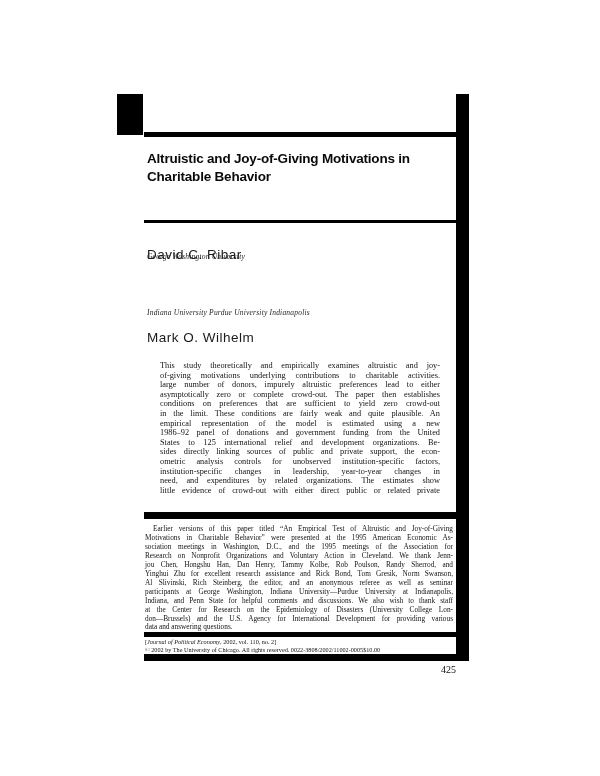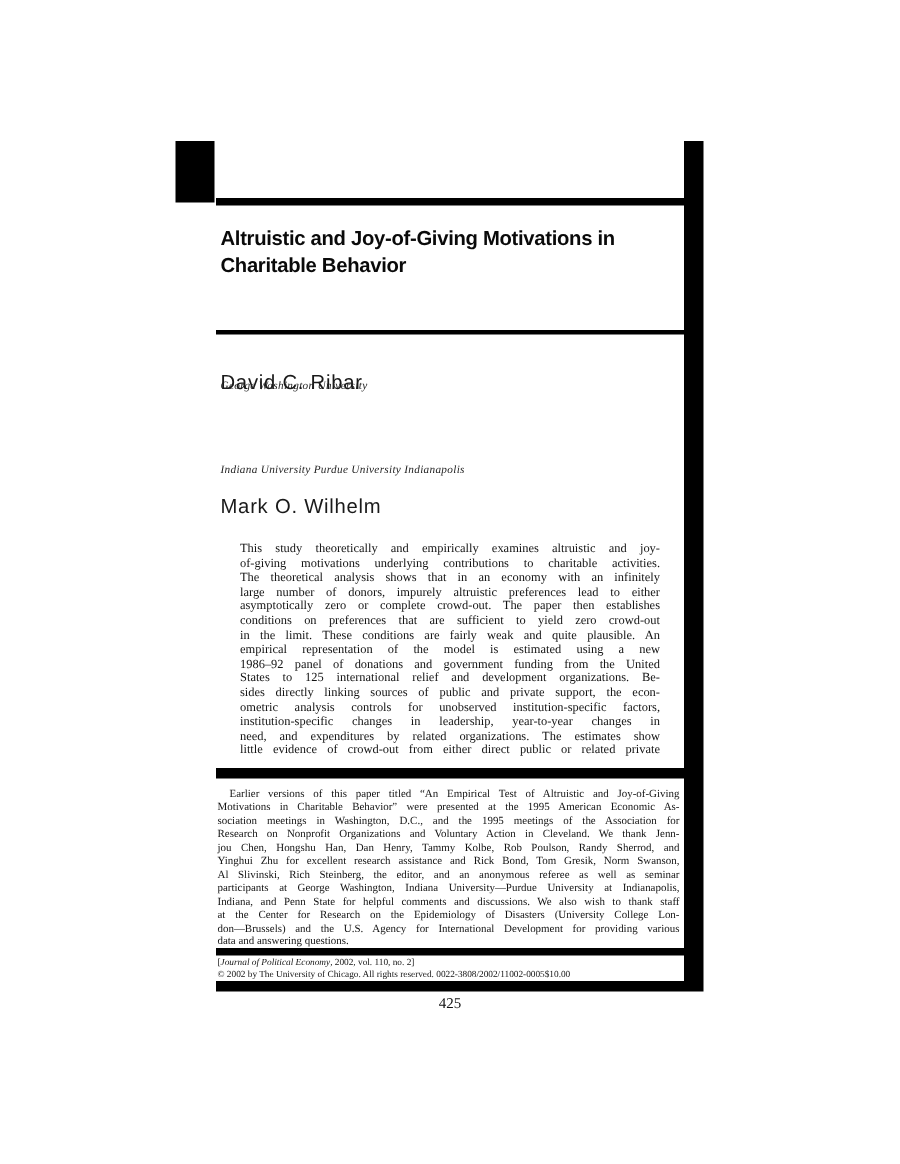--- a/index.html
+++ b/index.html
@@ -63,21 +63,21 @@
   }
 
   .citation {
     left: 145px; top: 638px; width: 306px;
     font-size: 6.2px; line-height: 7.5px;
   }
   .citation .journal-name { font-style: italic; }
 
   .page-number {
     left: 144px; top: 664px; width: 312px;
-    text-align: center; font-size: 10px; color: #0f0f0f;
+    text-align: right; font-size: 10px; color: #0f0f0f;
   }
 </style>
 </head>
 <body>
 
 <div class="abs bar scan-square"></div>
 <div class="abs bar right-bar"></div>
 
 <div class="abs bar rule-title"></div>
 <div class="abs bar rule-authors"></div>
@@ -91,33 +91,32 @@
   </div>
 
 <div class="abs author-name a1">David C. Ribar</div>
 <div class="abs author-aff a1">George Washington University</div>
 <div class="abs author-name a2">Mark O. Wilhelm</div>
 <div class="abs author-aff a2">Indiana University Purdue University Indianapolis</div>
 
 <div class="abs abstract">
     <div>This study theoretically and empirically examines altruistic and joy-</div>
     <div>of-giving motivations underlying contributions to charitable activities.</div>
-    <div>The theoretical analysis shows that in an economy with an infinitely</div>
     <div>large number of donors, impurely altruistic preferences lead to either</div>
     <div>asymptotically zero or complete crowd-out. The paper then establishes</div>
     <div>conditions on preferences that are sufficient to yield zero crowd-out</div>
     <div>in the limit. These conditions are fairly weak and quite plausible. An</div>
     <div>empirical representation of the model is estimated using a new</div>
     <div>1986–92 panel of donations and government funding from the United</div>
     <div>States to 125 international relief and development organizations. Be-</div>
     <div>sides directly linking sources of public and private support, the econ-</div>
     <div>ometric analysis controls for unobserved institution-specific factors,</div>
     <div>institution-specific changes in leadership, year-to-year changes in</div>
     <div>need, and expenditures by related organizations. The estimates show</div>
-    <div>little evidence of crowd-out from either direct public or related private</div>
+    <div>little evidence of crowd-out with either direct public or related private</div>
   </div>
 
 <div class="abs footnote">
     <div>Earlier versions of this paper titled “An Empirical Test of Altruistic and Joy-of-Giving</div>
     <div>Motivations in Charitable Behavior” were presented at the 1995 American Economic As-</div>
     <div>sociation meetings in Washington, D.C., and the 1995 meetings of the Association for</div>
     <div>Research on Nonprofit Organizations and Voluntary Action in Cleveland. We thank Jenn-</div>
     <div>jou Chen, Hongshu Han, Dan Henry, Tammy Kolbe, Rob Poulson, Randy Sherrod, and</div>
     <div>Yinghui Zhu for excellent research assistance and Rick Bond, Tom Gresik, Norm Swanson,</div>
     <div>Al Slivinski, Rich Steinberg, the editor, and an anonymous referee as well as seminar</div>

